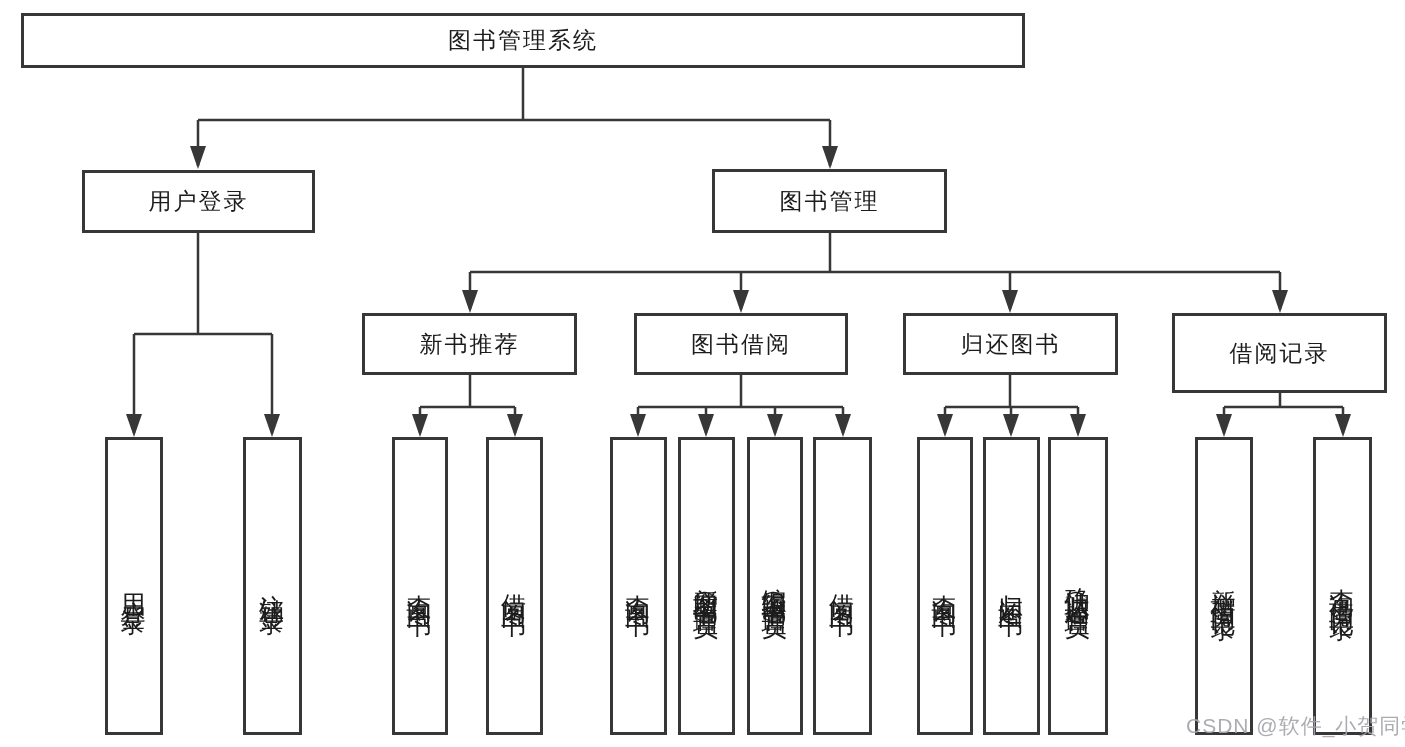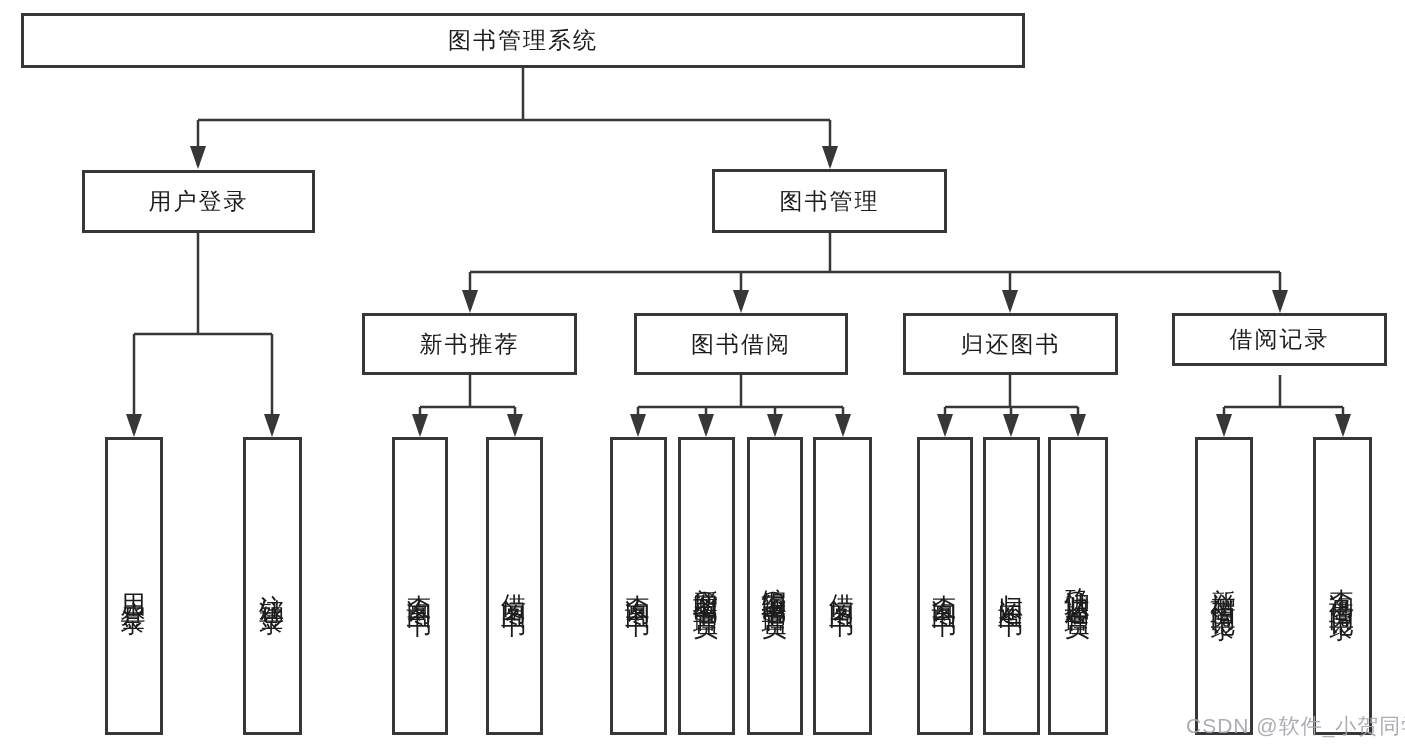--- a/index.html
+++ b/index.html
@@ -72,21 +72,21 @@
   </svg>
 
   <div class="node" style="left:21px; top:13px; width:1004px; height:55px;">图书管理系统</div>
 
   <div class="node" style="left:82px; top:170px; width:233px; height:63px;">用户登录</div>
   <div class="node" style="left:712px; top:169px; width:235px; height:64px;">图书管理</div>
 
   <div class="node" style="left:362px; top:313px; width:215px; height:62px;font-family:Liberation Serif, serif;">新书推荐</div>
   <div class="node" style="left:634px; top:313px; width:214px; height:62px;text-align:center;">图书借阅</div>
   <div class="node" style="left:903px; top:313px; width:215px; height:62px;">归还图书</div>
-  <div class="node" style="left:1172px; top:313px; width:215px; height:53px;">借阅记录</div>
+  <div class="node" style="left:1172px; top:313px; width:215px; height:80px;">借阅记录</div>
 
   <div class="node leaf" style="left:105px; top:437px; width:58px; height:298px;">用户登录</div>
   <div class="node leaf" style="left:243px; top:437px; width:59px; height:298px;">注销登录</div>
 
   <div class="node leaf" style="left:392px; top:437px; width:56px; height:298px;">查询图书</div>
   <div class="node leaf" style="left:486px; top:437px; width:57px; height:298px;">借阅图书</div>
 
   <div class="node leaf" style="left:610px; top:437px; width:57px; height:298px;">查询图书</div>
   <div class="node leaf long" style="left:678px; top:437px; width:57px; height:298px;">新增图书（管理员）</div>
   <div class="node leaf long" style="left:747px; top:437px; width:56px; height:298px;">编辑图书（管理员）</div>

